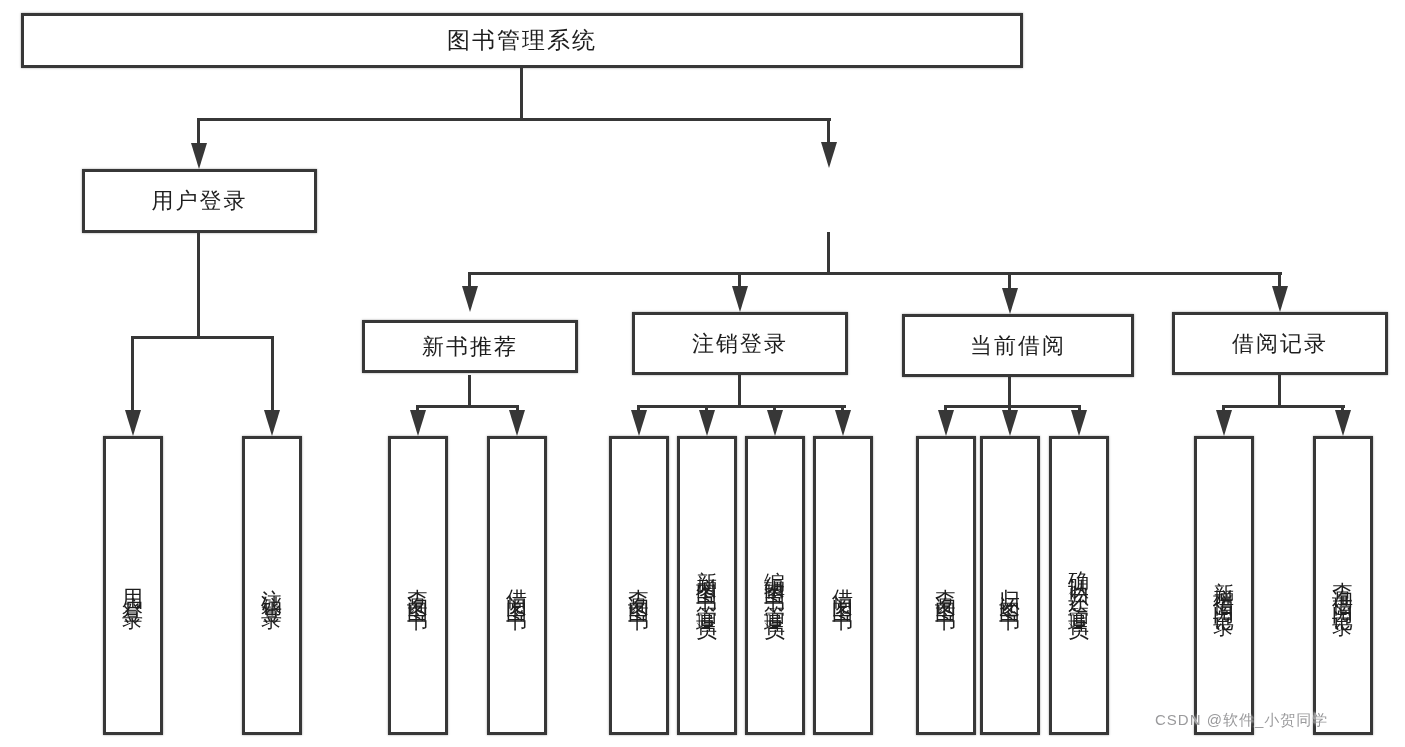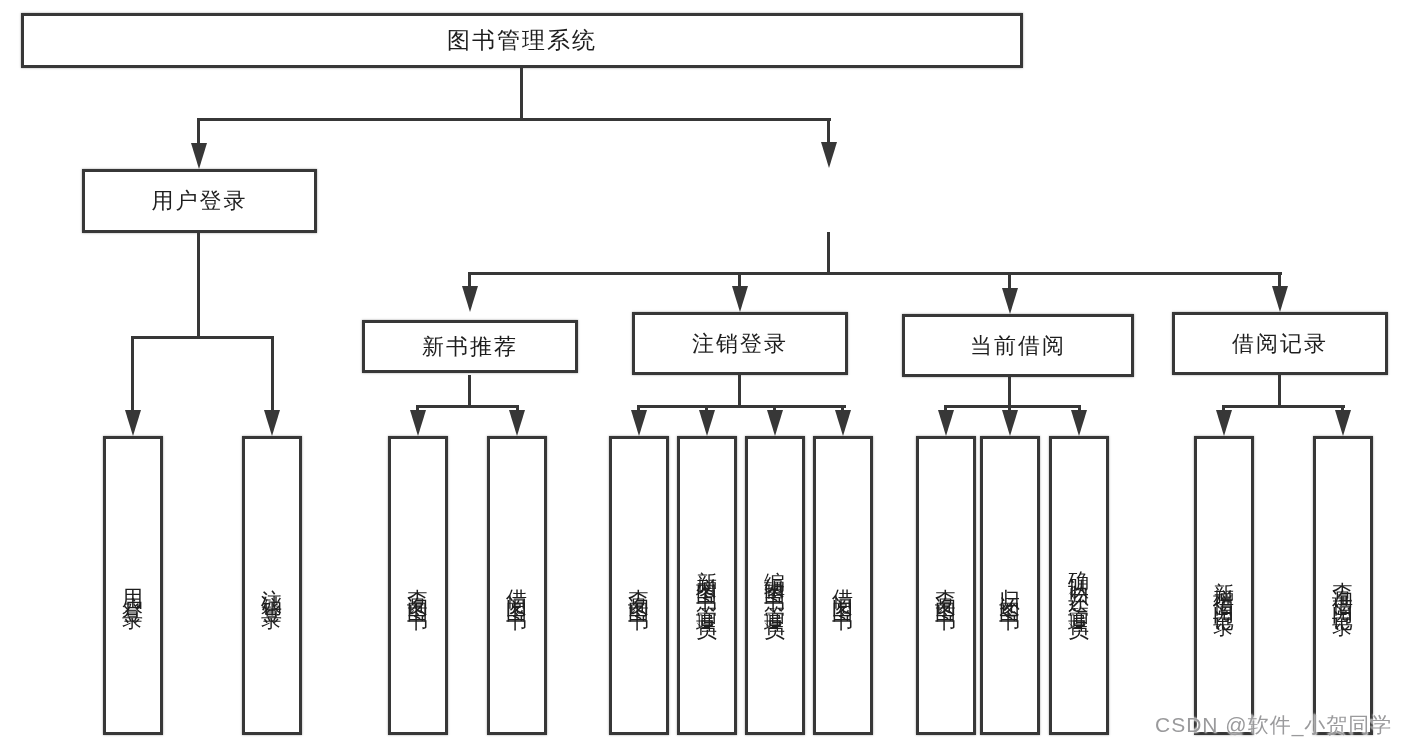--- a/index.html
+++ b/index.html
@@ -46,21 +46,21 @@
     width: 0;
     height: 0;
     border-left: 8px solid transparent;
     border-right: 8px solid transparent;
     border-top: 26px solid #373737;
   }
   .watermark {
     position: absolute;
     left: 1155px;
     top: 711px;
-    font-size: 21px;
+    font-size: 15px;
     color: #9a9a9c;
     letter-spacing: 1px;
     white-space: nowrap;
     text-shadow: 1px 1px 2px #ffffff, -1px -1px 2px #ffffff;
   }
 </style>
 </head>
 <body>
 
 <div class="canvas">

